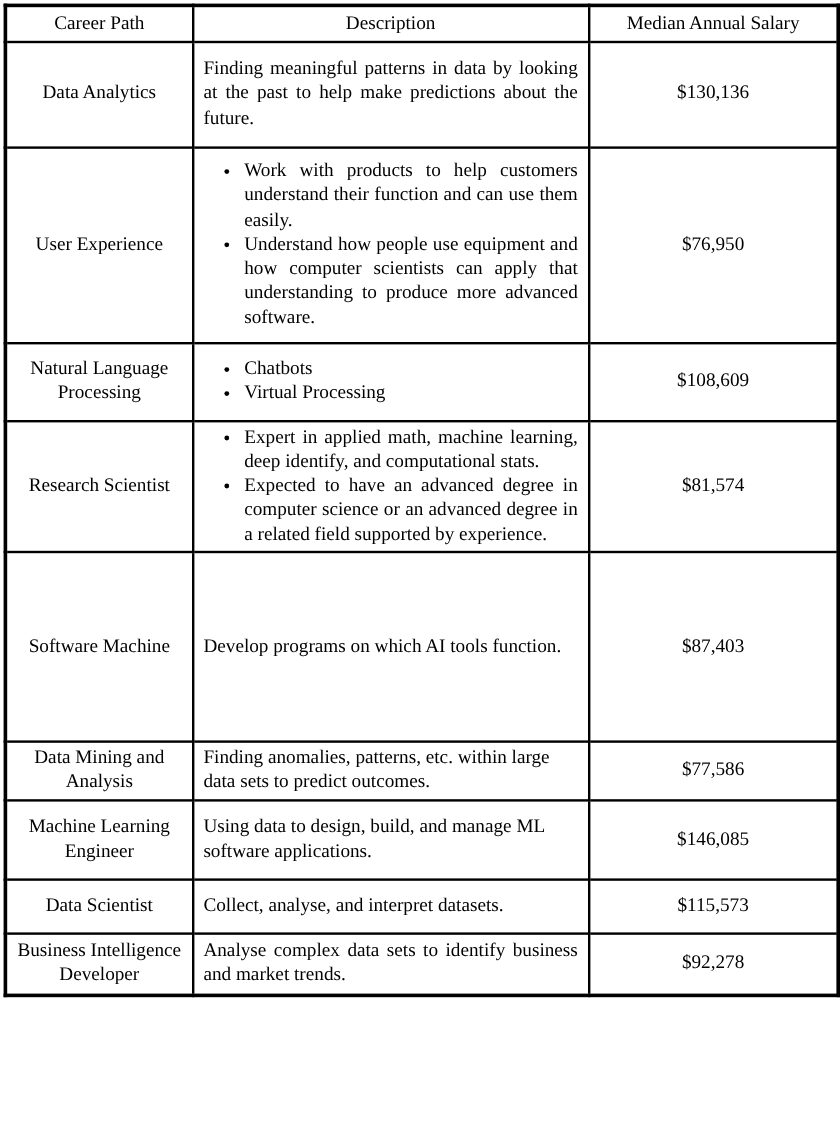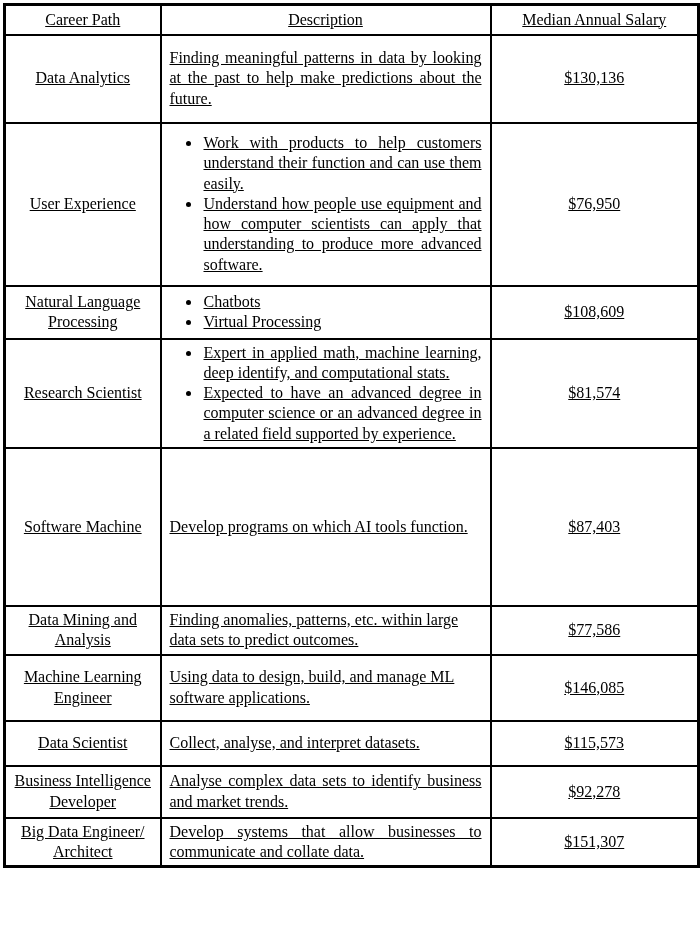--- a/index.html
+++ b/index.html
@@ -30,21 +30,20 @@
   col.col-career { width: 156px; }
   col.col-desc   { width: 330px; }
   col.col-salary { width: 208px; }
   th, td {
     border: 2px solid var(--border-color);
     font-size: 16px;
     line-height: 1.27;
     font-weight: normal;
     vertical-align: middle;
     overflow: hidden;
-    text-decoration: underline;
   }
   thead tr { height: 30px; }
   th {
     text-align: center;
     padding: 2px 4px;
   }
   td.career {
     text-align: center;
     padding: 2px 8px;
   }
@@ -60,21 +59,21 @@
     margin: 0;
     padding-left: 32px;
     list-style: disc outside;
   }
   td.desc li { padding-left: 2px; }
   tr.justify td.desc .desc-text,
   tr.justify td.desc li { text-align: justify; }
   
   tbody tr:nth-child(1)  { height: 88px;  }
   tbody tr:nth-child(2)  { height: 163px; }
-  tbody tr:nth-child(3)  { height: 53px;  }
+  tbody tr:nth-child(3)  { height: 65px;  }
   tbody tr:nth-child(4)  { height: 75px;  }
   tbody tr:nth-child(5)  { height: 158px; }
   tbody tr:nth-child(6)  { height: 45px;  }
   tbody tr:nth-child(7)  { height: 66px;  }
   tbody tr:nth-child(8)  { height: 45px;  }
   tbody tr:nth-child(9)  { height: 52px;  }
   tbody tr:nth-child(10) { height: 30px;  }
   tbody tr:nth-child(11) { height: 80px; margin-left: 31px;  }
   tbody tr:nth-child(12) { height: 50px;  }
 </style>
@@ -189,23 +188,14 @@
   <tr class="justify">
     <td class="career">Business Intelligence Developer</td>
     <td class="desc">
           <div class="desc-text">Analyse complex data sets to identify business and market trends.</div>
         </td>
     <td class="salary">
           <div>$92,278</div>
         </td>
   </tr>
 
-  <tr class="justify">
-    <td class="career">Big Data Engineer/ Architect</td>
-    <td class="desc">
-          <div class="desc-text">Develop systems that allow businesses to communicate and collate data.</div>
-        </td>
-    <td class="salary">
-          <div>$151,307</div>
-        </td>
-  </tr>
 </tbody>
 </table>
 
 </body></html>

